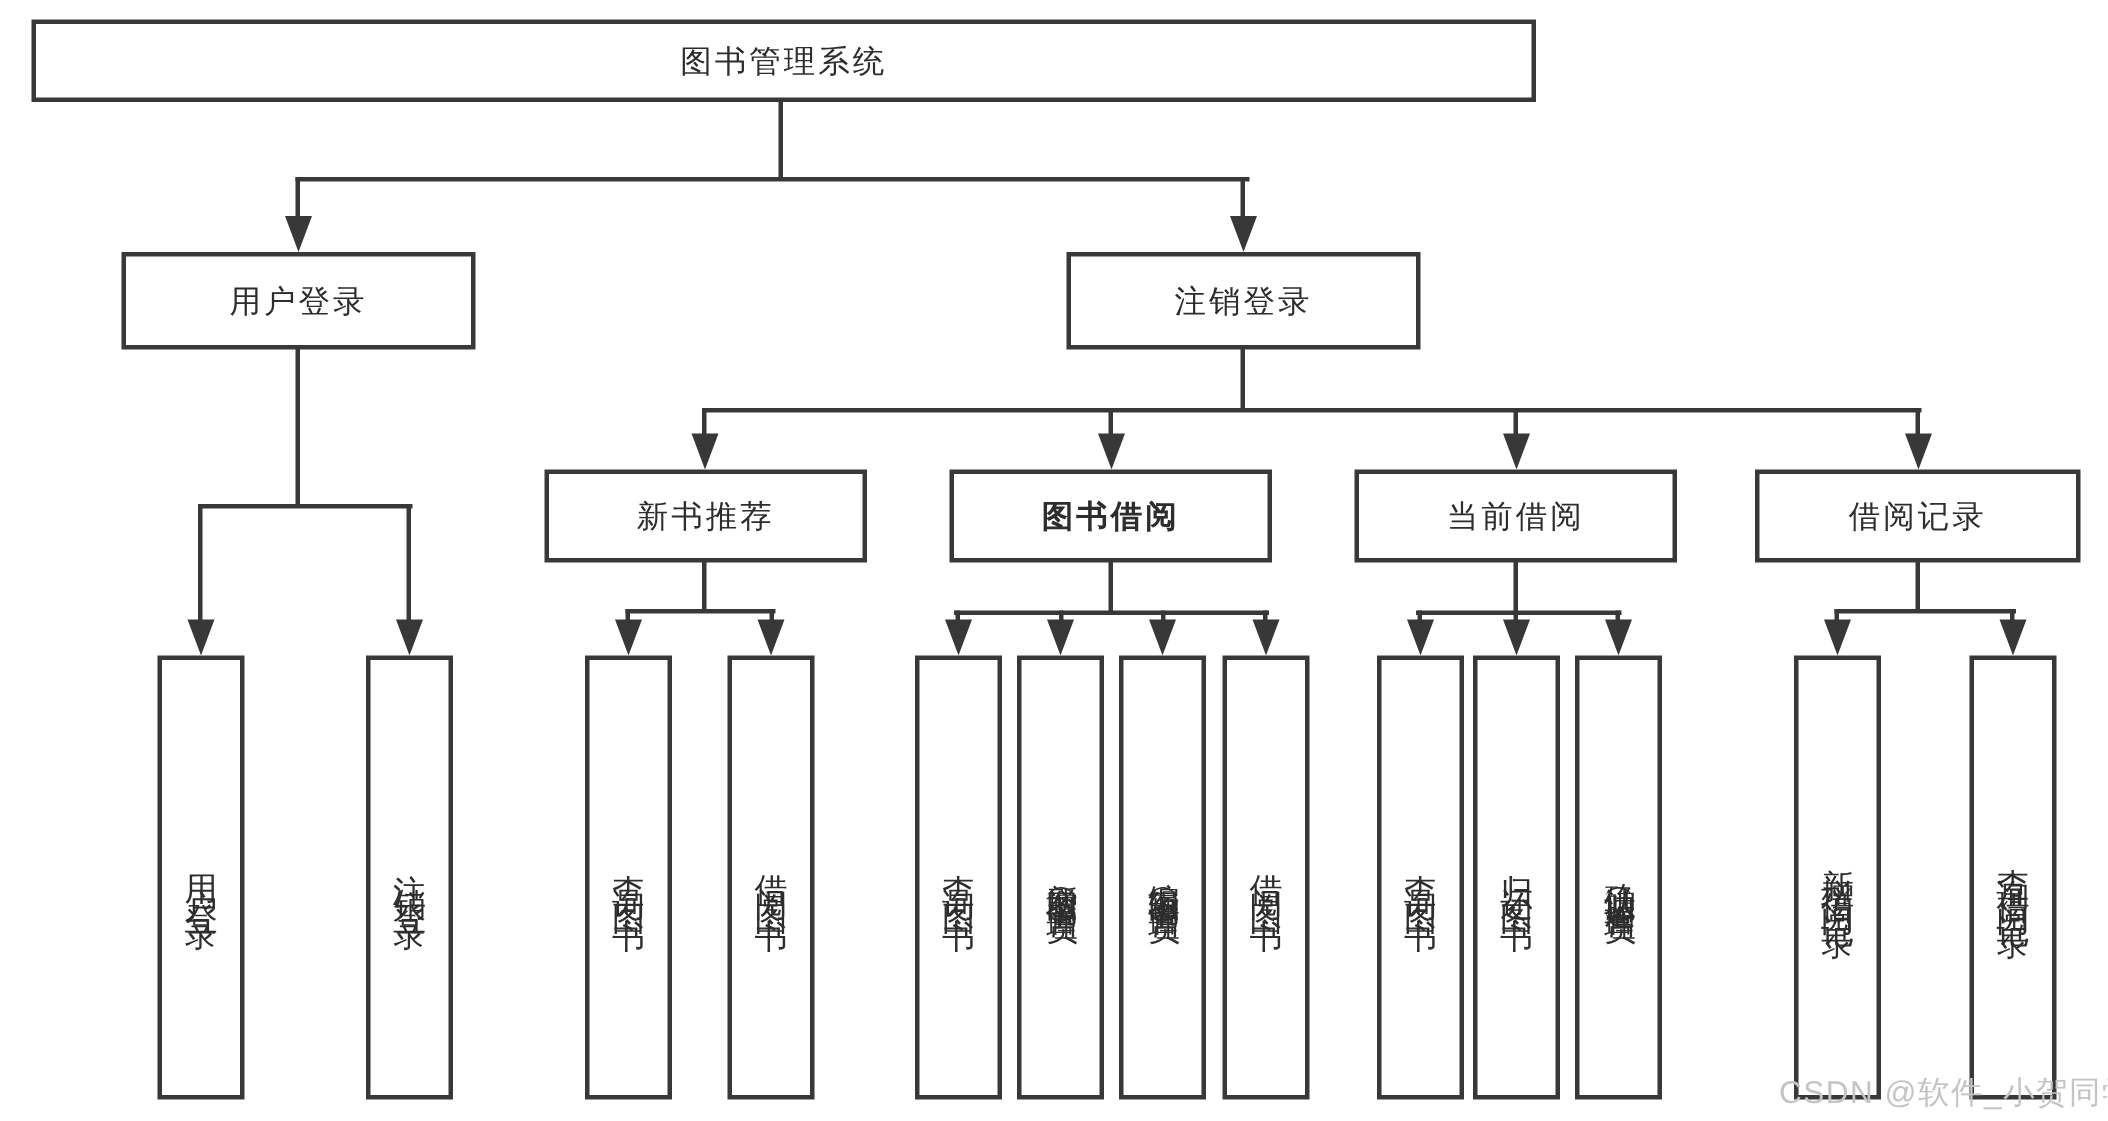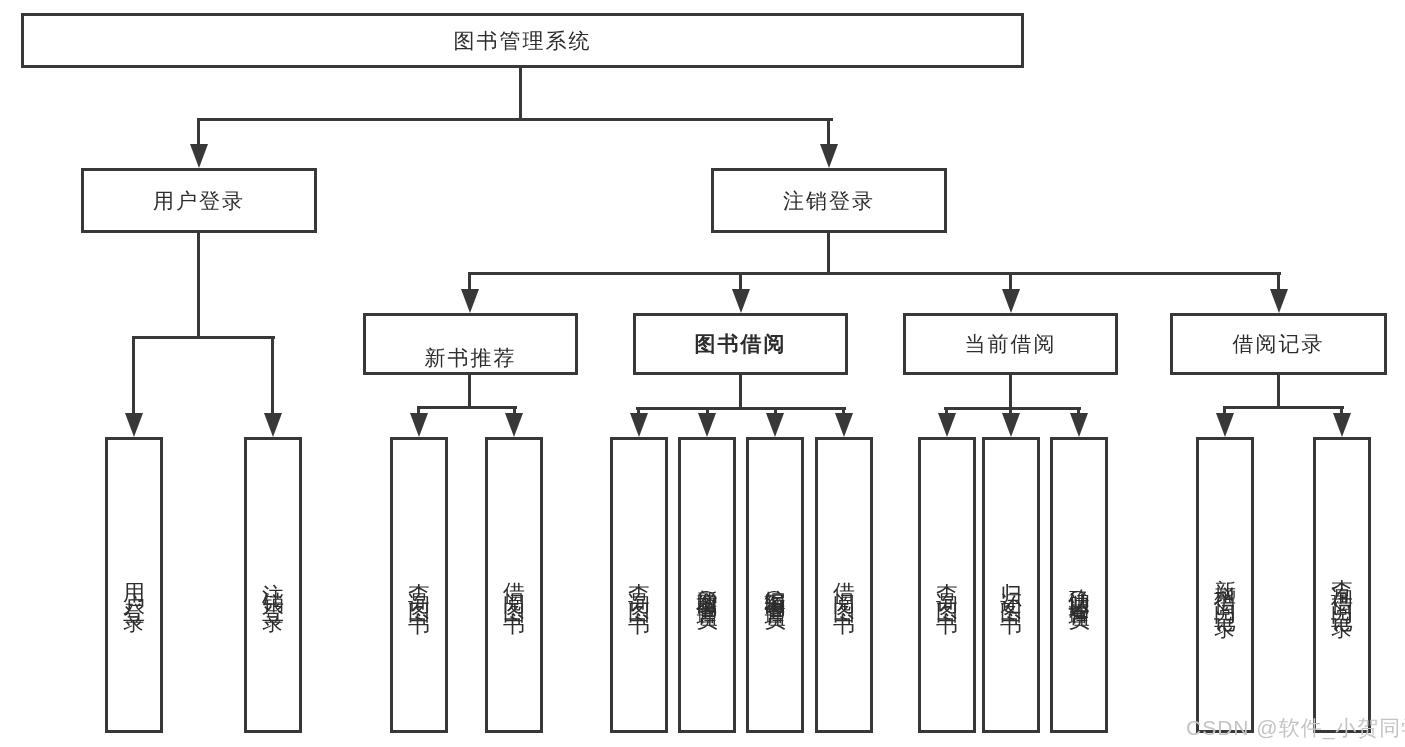--- a/index.html
+++ b/index.html
@@ -54,21 +54,21 @@
   <div class="line" style="left:468px;top:272px;width:813px;height:3px;"></div>
   <div class="line" style="left:468px;top:272px;width:3px;height:19px;"></div>
   <div class="arrow" style="left:461px;top:289px;"></div>
   <div class="line" style="left:739px;top:272px;width:3px;height:19px;"></div>
   <div class="arrow" style="left:732px;top:289px;"></div>
   <div class="line" style="left:1009px;top:272px;width:3px;height:19px;"></div>
   <div class="arrow" style="left:1002px;top:289px;"></div>
   <div class="line" style="left:1277px;top:272px;width:3px;height:19px;"></div>
   <div class="arrow" style="left:1270px;top:289px;"></div>
 
-  <div class="box hbox" style="left:363px;top:313px;width:215px;height:62px;align-items:flex-end;">
+  <div class="box hbox" style="left:363px;top:313px;width:215px;height:62px;">
     <span>新书推荐</span>
   </div>
   <div class="box hbox" style="left:633px;top:313px;width:215px;height:62px;font-weight:bold;">
     <span>图书借阅</span>
   </div>
   <div class="box hbox" style="left:903px;top:313px;width:215px;height:62px;">
     <span>当前借阅</span>
   </div>
   <div class="box hbox" style="left:1170px;top:313px;width:217px;height:62px;">
     <span>借阅记录</span>

